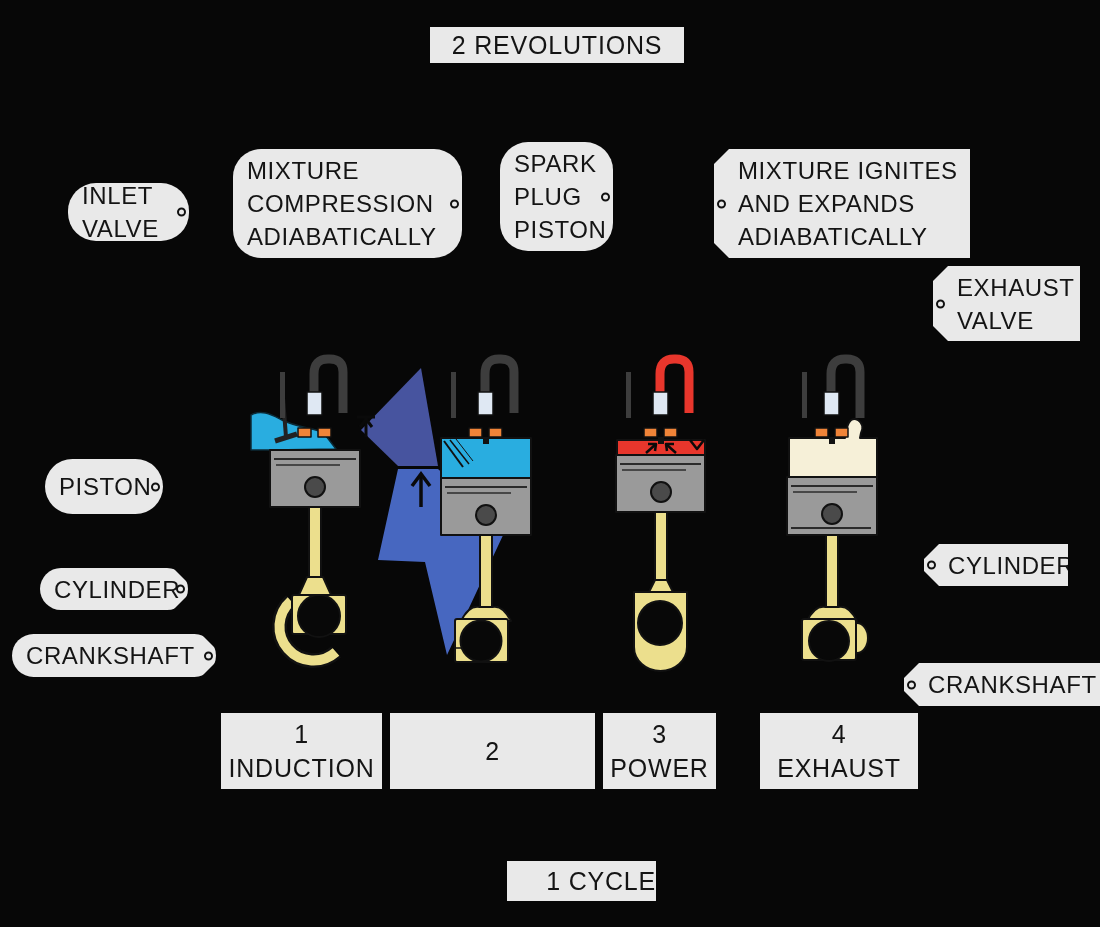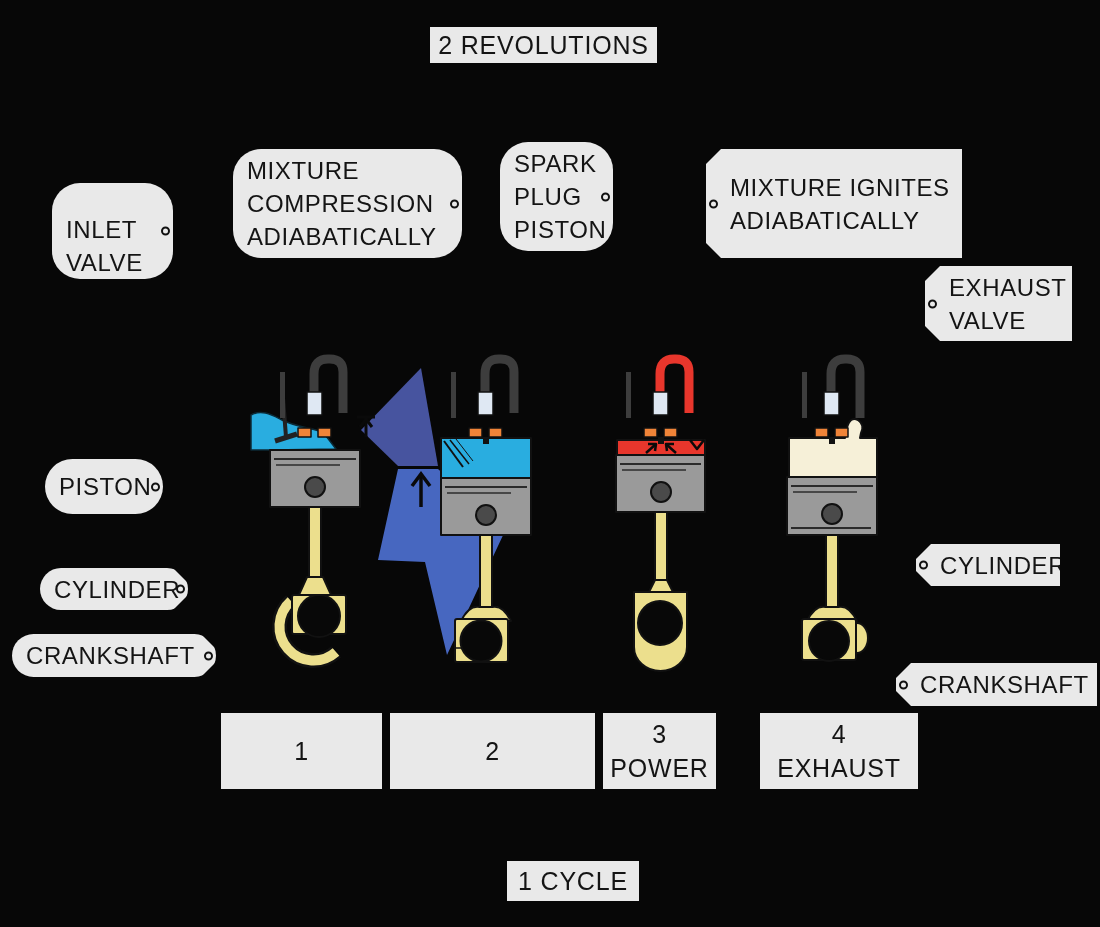--- a/index.html
+++ b/index.html
@@ -26,21 +26,21 @@
   }
   .box .ln{line-height:34px; font-size:25px; white-space:nowrap;}
 
   .tag{
     position:absolute; background:var(--label-bg); color:var(--label-text);
     display:flex; flex-direction:column; justify-content:center;
     font-weight:500; letter-spacing:.6px;
   }
   .tag .ln{font-size:24px; line-height:33px; white-space:nowrap;}
   .tag.ey-right{clip-path:polygon(0 0, calc(100% - 15px) 0, 100% 15px, 100% calc(100% - 15px), calc(100% - 15px) 100%, 0 100%); padding:0 18px 0 14px;border-radius:28px;}
-  .tag.ey-left {clip-path:polygon(15px 0, 100% 0, 100% 100%, 15px 100%, 0 calc(100% - 15px), 0 15px); padding:0 10px 0 24px;}
+  .tag.ey-left {clip-path:polygon(15px 0, 100% 0, 100% 100%, 15px 100%, 0 calc(100% - 15px), 0 15px); padding:0 10px 0 24px;margin-left:8px;}
   .eyelet{
     position:absolute; width:9px; height:9px; border-radius:50%;
     border:2px solid var(--outline); background:var(--label-bg);
     top:50%; transform:translateY(-50%);
   }
   .ey-right .eyelet{right:3px;}
   .ey-left  .eyelet{left:3px;}
 </style>
 </head>
 <body>
@@ -171,25 +171,25 @@
     <g>
       <ellipse cx="857" cy="638" rx="11" ry="15" style="fill:var(--rod-yellow)" stroke="#111" stroke-width="2"></ellipse>
       <rect x="826" y="535" width="12" height="74" style="fill:var(--rod-yellow)" stroke="#111" stroke-width="2"></rect>
       <path d="M826,607 C818,605 812,611 807,621 L857,621 C852,611 846,605 838,607 Z" style="fill:var(--rod-yellow)" stroke="#111" stroke-width="2"></path>
       <rect x="802" y="619" width="54" height="41" rx="2" style="fill:var(--rod-yellow)" stroke="#111" stroke-width="2"></rect>
       <circle cx="829" cy="641" r="20" fill="#080808" stroke="#111" stroke-width="2"></circle>
     </g>
   </g>
 </svg>
 
-<div class="box" style="left:430px;top:27px;width:227px;height:36px;">
+<div class="box" style="left:430px;top:27px;width:254px;height:36px;">
   <div class="ln">2 REVOLUTIONS</div>
 </div>
 
-<div class="tag ey-right" style="left:52px;top:183px;width:121px;height:96px;justify-content:flex-end;">
+<div class="tag ey-right" style="left:68px;top:183px;width:121px;height:58px;">
   <div class="ln">INLET</div>
   <div class="ln">VALVE</div>
   <span class="eyelet"></span>
 </div>
 
 <div class="tag ey-right" style="left:233px;top:149px;width:229px;height:109px;">
   <div class="ln">MIXTURE</div>
   <div class="ln">COMPRESSION</div>
   <div class="ln">ADIABATICALLY</div>
   <span class="eyelet"></span>
@@ -197,20 +197,21 @@
 
 <div class="tag ey-right" style="left:500px;top:142px;width:113px;height:109px;">
   <div class="ln">SPARK</div>
   <div class="ln">PLUG</div>
   <div class="ln">PISTON</div>
   <span class="eyelet"></span>
 </div>
 
 <div class="tag ey-left" style="left:706px;top:149px;width:256px;height:109px;">
   <div class="ln">MIXTURE IGNITES</div>
+  <div class="ln">AND EXPANDS</div>
   <div class="ln">ADIABATICALLY</div>
   <span class="eyelet"></span>
 </div>
 
 <div class="tag ey-left" style="left:925px;top:266px;width:147px;height:75px;">
   <div class="ln">EXHAUST</div>
   <div class="ln">VALVE</div>
   <span class="eyelet"></span>
 </div>
 
@@ -234,28 +235,29 @@
   <span class="eyelet"></span>
 </div>
 
 <div class="tag ey-left" style="left:896px;top:663px;width:201px;height:43px;">
   <div class="ln">CRANKSHAFT</div>
   <span class="eyelet"></span>
 </div>
 
 <div class="box" style="left:221px;top:713px;width:161px;height:76px;">
   <div class="ln">1</div>
+  <div class="ln">INDUCTION</div>
 </div>
 <div class="box" style="left:390px;top:713px;width:205px;height:76px;">
   <div class="ln">2</div>
 </div>
 <div class="box" style="left:603px;top:713px;width:113px;height:76px;">
   <div class="ln">3</div>
   <div class="ln">POWER</div>
 </div>
 <div class="box" style="left:760px;top:713px;width:158px;height:76px;">
   <div class="ln">4</div>
   <div class="ln">EXHAUST</div>
 </div>
 
-<div class="box" style="left:507px;top:861px;width:132px;height:40px;">
+<div class="box" style="left:507px;top:861px;width:149px;height:40px;align-items:flex-end;">
   <div class="ln">1 CYCLE</div>
 </div>
 
 </body></html>

